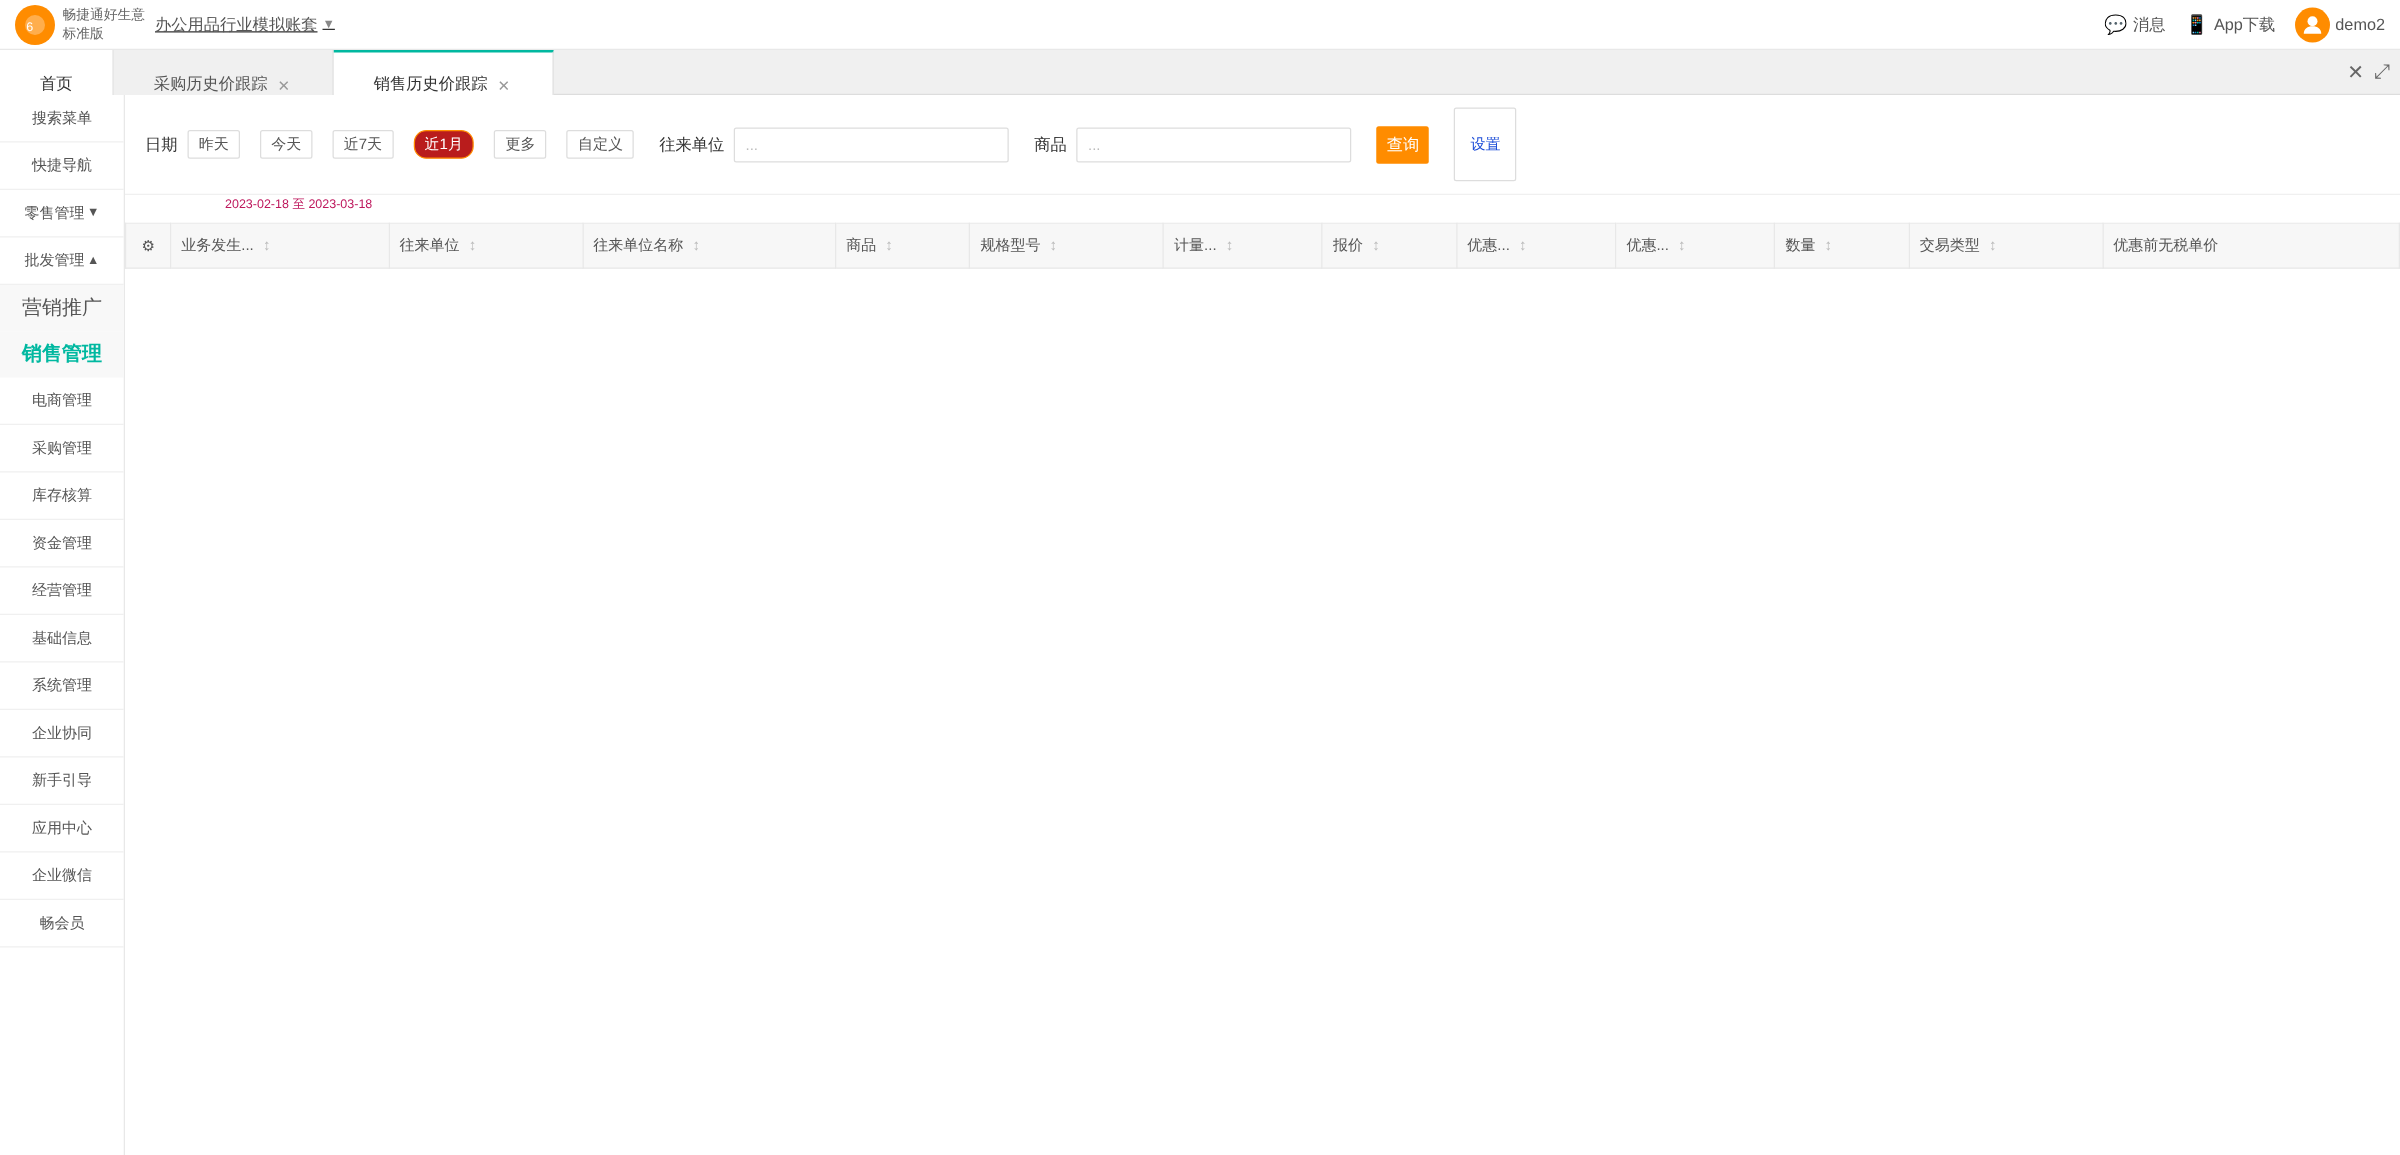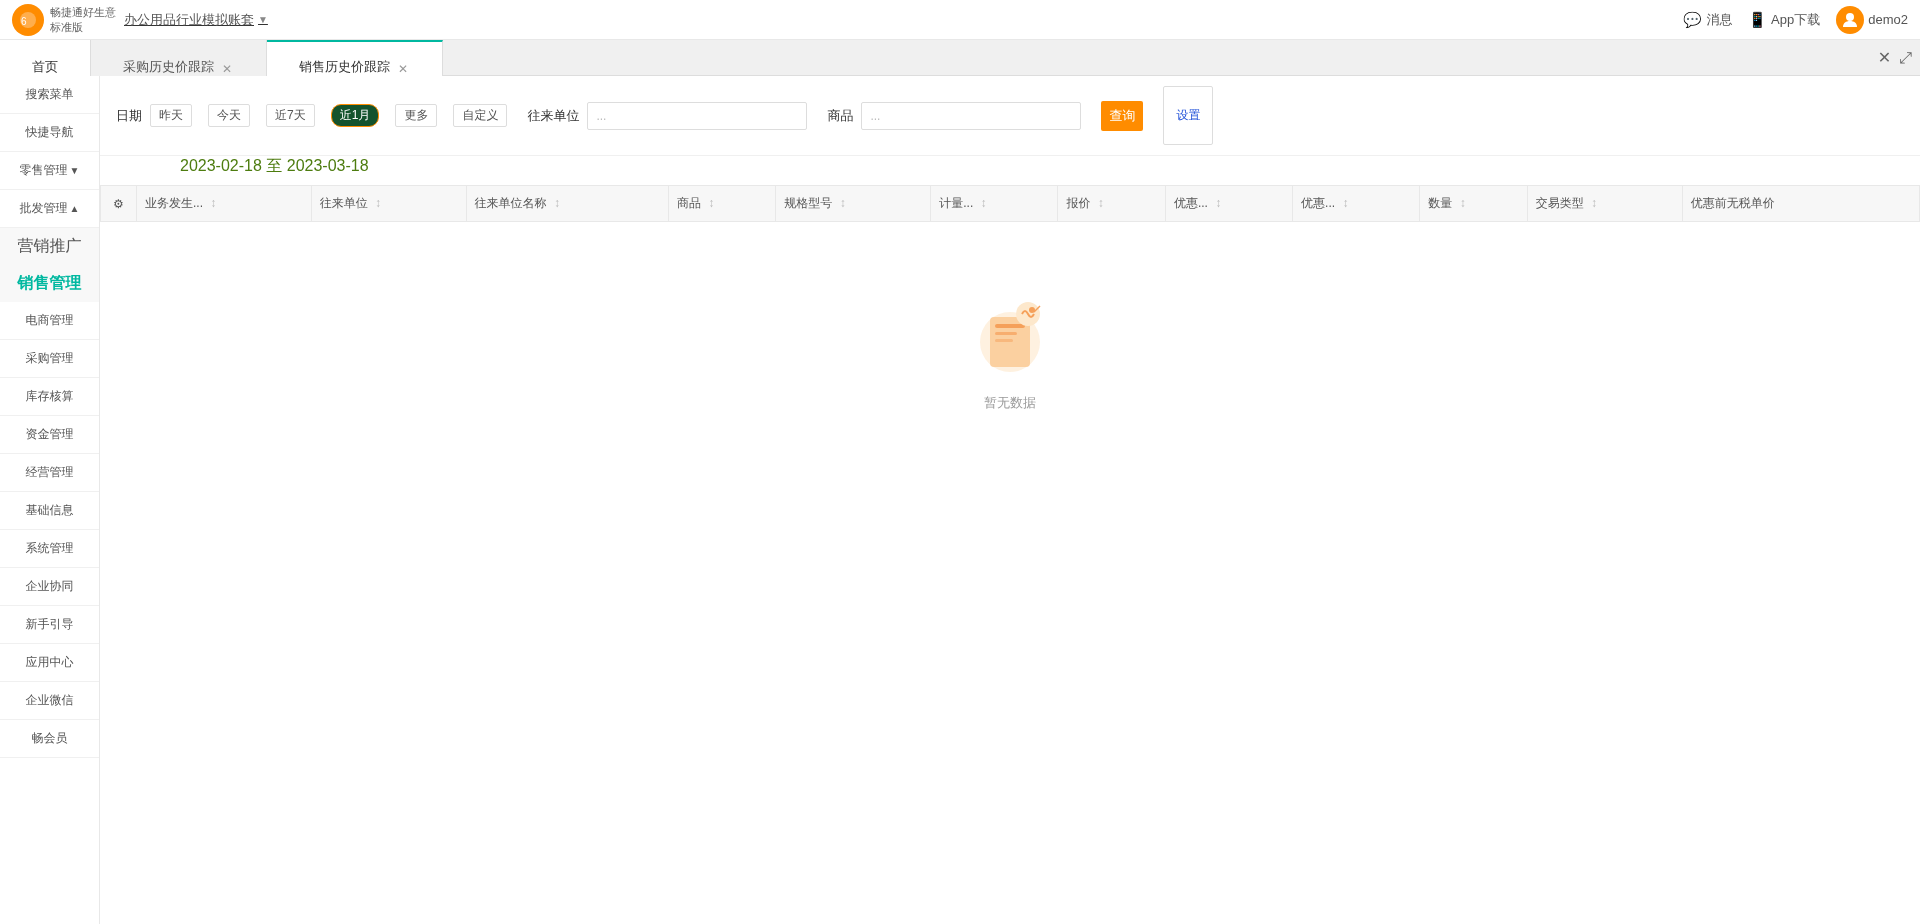--- a/index.html
+++ b/index.html
@@ -46,21 +46,21 @@
     .checkbox-label { display: flex; align-items: center; gap: 4px; font-size: 13px; color: #333; }
     .checkbox-box { width: 14px; height: 14px; border: 1px solid #ff8c00; background: #ff8c00; display: flex; align-items: center; justify-content: center; }
     .checkbox-box svg { width: 10px; height: 10px; fill: white; }
 
     
     .filter-area { padding: 10px 16px; background: #fff; border-bottom: 1px solid #f0f0f0; display: flex; align-items: center; gap: 20px; flex-wrap: wrap; flex-shrink: 0; }
     .filter-group { display: flex; align-items: center; gap: 8px; }
     .filter-label { font-size: 13px; color: #333; white-space: nowrap; }
     .date-btns { display: flex; align-items: center; gap: 16px; }
     .date-btn { padding: 2px 8px; font-size: 12px; border: 1px solid #ddd; border-radius: 2px; cursor: pointer; background: #fff; color: #555; }
-    .date-btn.active { background: #14532d; color: white; border-color: #ff8c00; border-radius: 10px; }
+    .date-btn.active { background: #b91c1c; color: white; border-color: #ff8c00; border-radius: 10px; }
     .filter-input { width: 200px; height: 28px; border: 1px solid #ddd; border-radius: 2px; padding: 0 8px; font-size: 12px; color: #333; display: flex; align-items: center; justify-content: space-between; }
     .query-btn { padding: 6px 8px; background: #ff8c00; color: white; border: none; border-radius: 2px; font-size: 13px; cursor: pointer; }
     .settings-btn { padding: 20px 12px; background: #fff; color: #1d4ed8; border: 1px solid #ddd; border-radius: 2px; font-size: 12px; cursor: pointer; }
 
     
     .table-container { flex: 1; overflow: auto; }
     table { width: 100%; border-collapse: collapse; font-size: 12px; }
     thead tr { background: #f7f7f7; height: 36px; }
     thead th { border: 1px solid #e8e8e8; padding: 0 8px; font-weight: normal; color: #555; white-space: nowrap; text-align: left; }
     thead th .sort-icon { color: #bbb; margin-left: 4px; }
@@ -181,21 +181,21 @@
       <div class="filter-group">
         <span class="filter-label">商品</span>
         <div class="filter-input" style="width:220px;">
           <span style="color:#bbb;">...</span>
         </div>
       </div>
       <button class="query-btn">查询</button>
       <button class="settings-btn">设置</button>
     </div>
 
-    <div style="padding: 0 8px 8px 80px; font-size:16px; color:#4d7c0f;">
+    <div style="padding: 0 8px 8px 80px; font-size:10px; color:#be185d;">
       <span>2023-02-18 至 2023-03-18</span>
     </div>
 
     <div class="table-container">
       <table>
         <thead>
           <tr>
             <th class="gear-col">⚙</th>
             <th>业务发生... <span class="sort-icon">↕</span></th>
             <th>往来单位 <span class="sort-icon">↕</span></th>
@@ -208,32 +208,16 @@
             <th>优惠... <span class="sort-icon">↕</span></th>
             <th>数量 <span class="sort-icon">↕</span></th>
             <th>交易类型 <span class="sort-icon">↕</span></th>
             <th style="min-width:120px;">优惠前无税单价</th>
           </tr>
         </thead>
         <tbody id="table-body">
         </tbody>
       </table>
 
-      <div class="empty-state">
-        <div class="empty-img">
-          <svg width="100" height="100" viewBox="0 0 100 100">
-            <circle cx="50" cy="60" r="30" fill="#fde8cc" opacity="0.6"></circle>
-            <rect x="30" y="35" width="40" height="50" rx="4" fill="#fbd0a0"></rect>
-            <rect x="35" y="42" width="30" height="4" rx="2" fill="#f5a05a"></rect>
-            <rect x="35" y="50" width="22" height="3" rx="1.5" fill="#f5a05a" opacity="0.7"></rect>
-            <rect x="35" y="57" width="18" height="3" rx="1.5" fill="#f5a05a" opacity="0.5"></rect>
-            <circle cx="68" cy="32" r="12" fill="#fde8cc"></circle>
-            <path d="M62 32 Q65 26 68 32 Q71 38 74 32" stroke="#f5a05a" stroke-width="2" fill="none"></path>
-            <circle cx="72" cy="28" r="3" fill="#f5a05a"></circle>
-            <line x1="74" y1="30" x2="80" y2="24" stroke="#f5a05a" stroke-width="1.5"></line>
-          </svg>
-        </div>
-        <div class="empty-text">暂无数据</div>
-      </div>
     </div>
 
   </div>
 </div>
 
 </body></html>

